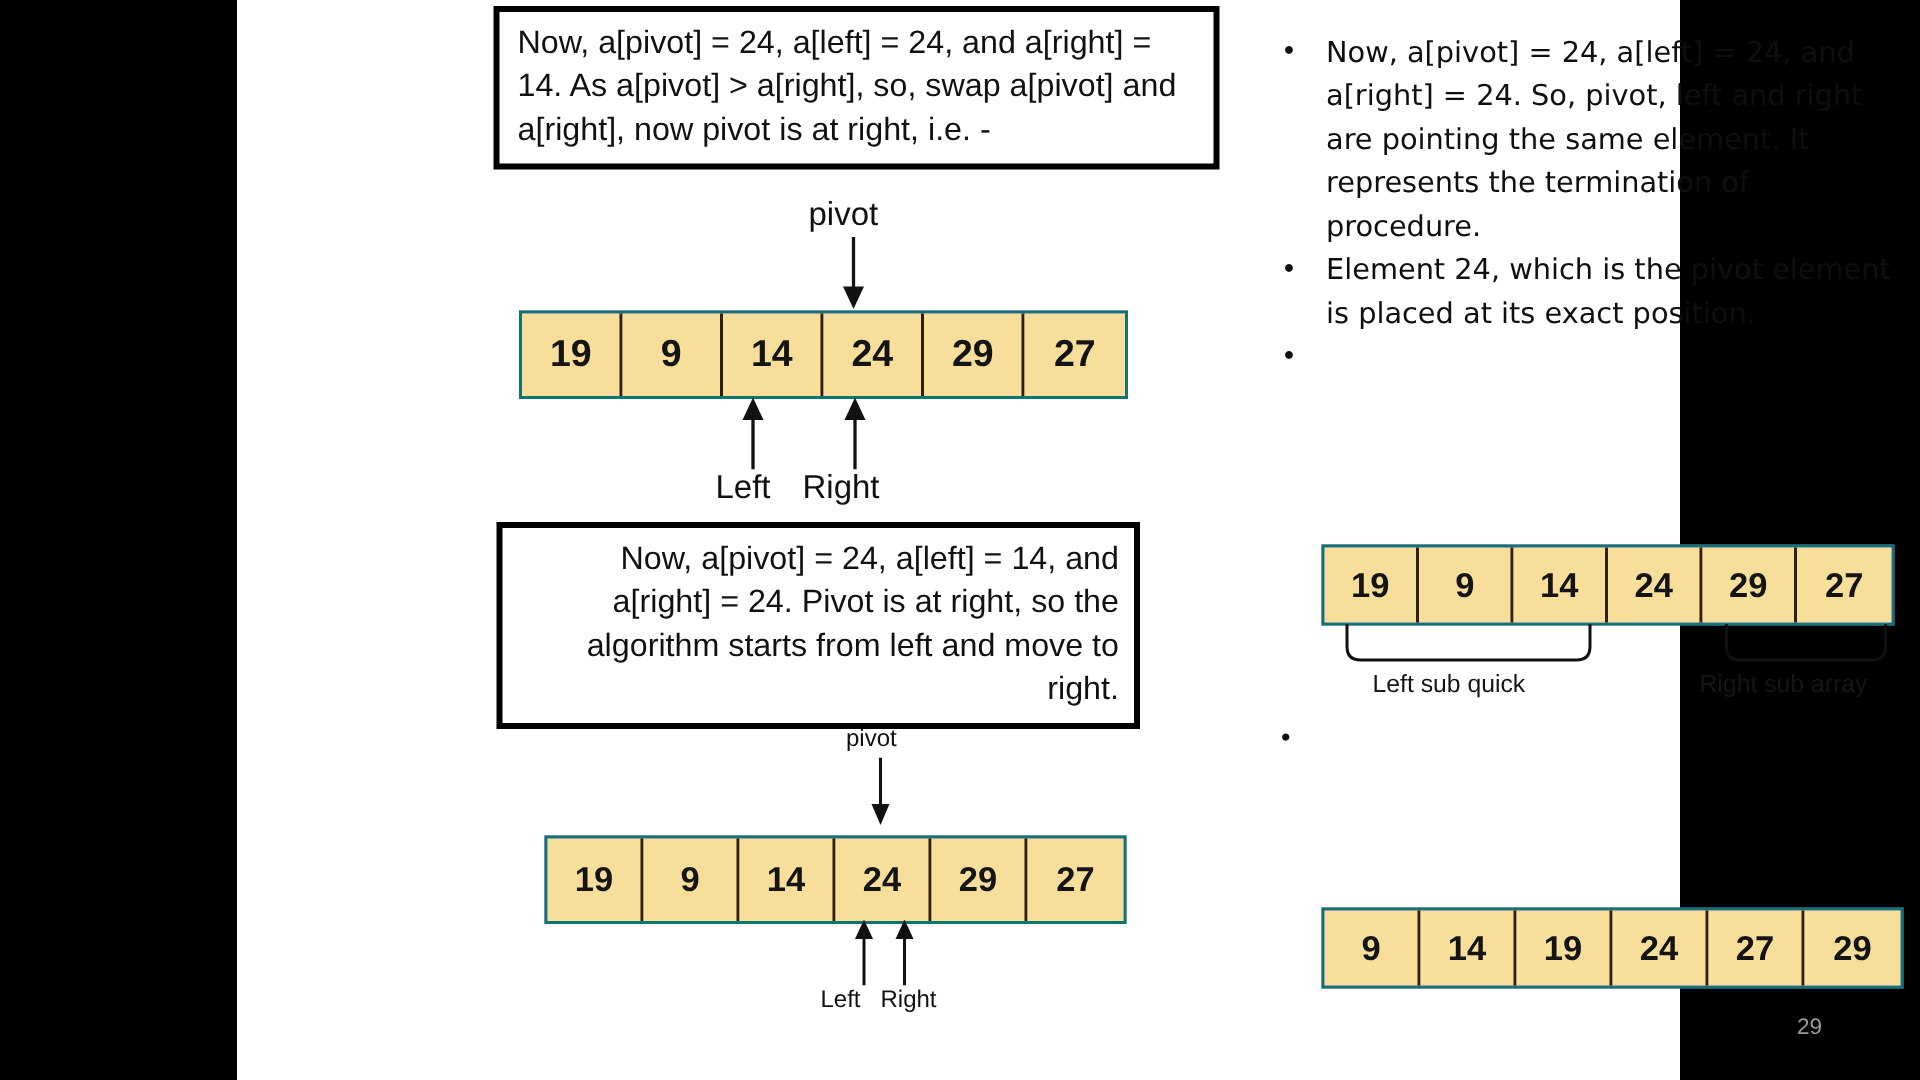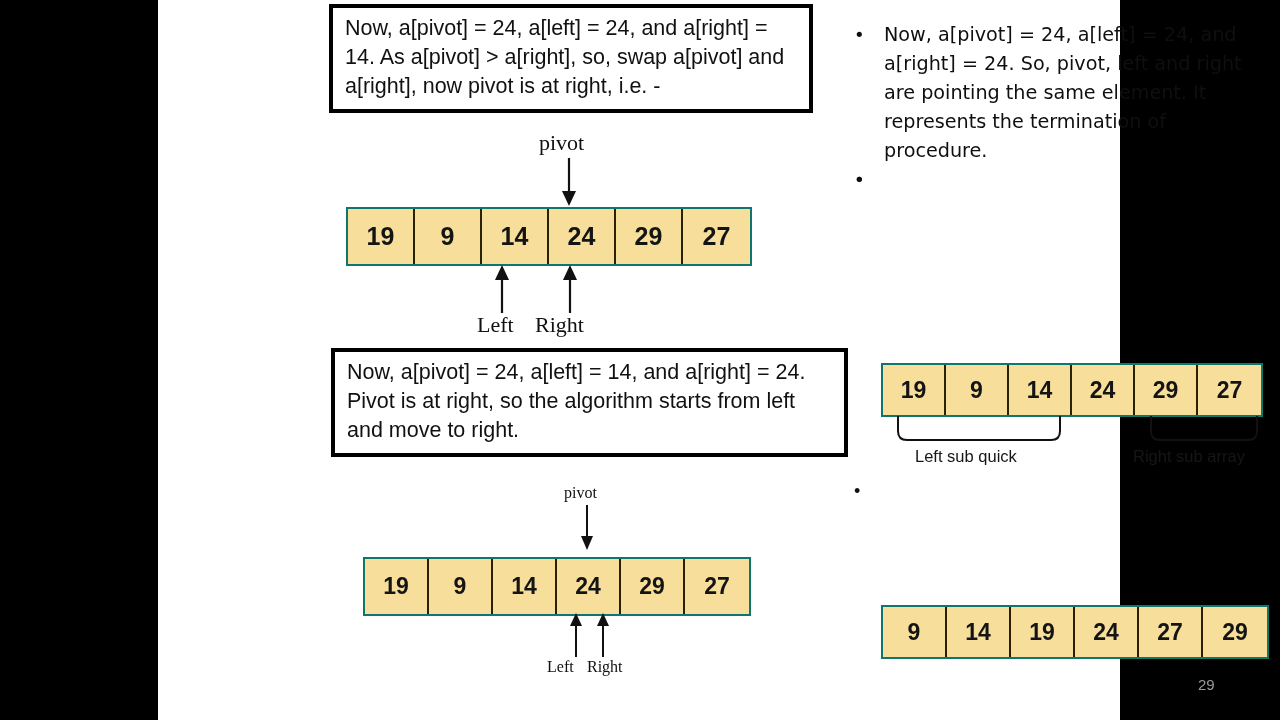--- a/index.html
+++ b/index.html
@@ -28,21 +28,21 @@
     border: 4px solid #000000;
     background: #ffffff;
     padding: 6px 10px 8px 12px;
     font-family: "Liberation Sans", sans-serif;
     font-size: 21.5px;
     line-height: 29px;
     color: #111111;
     white-space: pre-wrap;
   }
   #callout-1 { left: 171px; top: 4px;   width: 484px; }
-  #callout-2 { left: 173px; top: 348px; width: 517px; }
+  #callout-2 { left: 173px; top: 348px; width: 429px; text-align: right; }
 
   
   .array-row {
     position: absolute;
     display: flex;
     border: 2px solid #0f766e;
     background: #8b5cf6;
   }
   .cell {
     display: flex;
@@ -68,21 +68,21 @@
   #array-3 { left: 723px; top: 363px; }
   #array-3 .cell { width: 63px; height: 50px; font-size: 23px; }
 
   
   #array-4 { left: 723px; top: 605px; }
   #array-4 .cell { width: 64px; height: 50px; font-size: 23px; }
 
   
   .ptr-label {
     position: absolute;
-    font-family: Liberation Serif, serif;
+    font-family: Liberation Sans, sans-serif;
     color: #111111;
     white-space: nowrap;
   }
   .arrow-svg { position: absolute; }
 
   
   #pivot-label-1 { left: 381px; top: 130px; font-size: 22px; }
   #pivot-arrow-1 { left: 400px; top: 158px; }
   #left-label-1  { left: 319px; top: 312px; font-size: 22px; }
   #right-label-1 { left: 377px; top: 312px; font-size: 22px; }
@@ -213,20 +213,21 @@
     <div class="ptr-label" id="left-label-2">Left</div>
     <div class="ptr-label" id="right-label-2">Right</div>
 
     <ul class="bullets" id="bullets-top">
       <li>
         <span class="bullet-dot">•</span>
         <span>Now, a[pivot] = 24, a[left] = 24, and a[right] = 24. So, pivot, left and right are pointing the same element. It represents the termination of procedure.</span>
       </li>
       <li>
         <span class="bullet-dot">•</span>
+        <span>Element 24, which is the pivot element is placed at its exact position.</span>
       </li>
       <li>
         <span class="bullet-dot">•</span>
       </li>
     </ul>
 
     <div class="array-row" id="array-3">
       <div class="cell">19</div>
       <div class="cell">9</div>
       <div class="cell">14</div>

